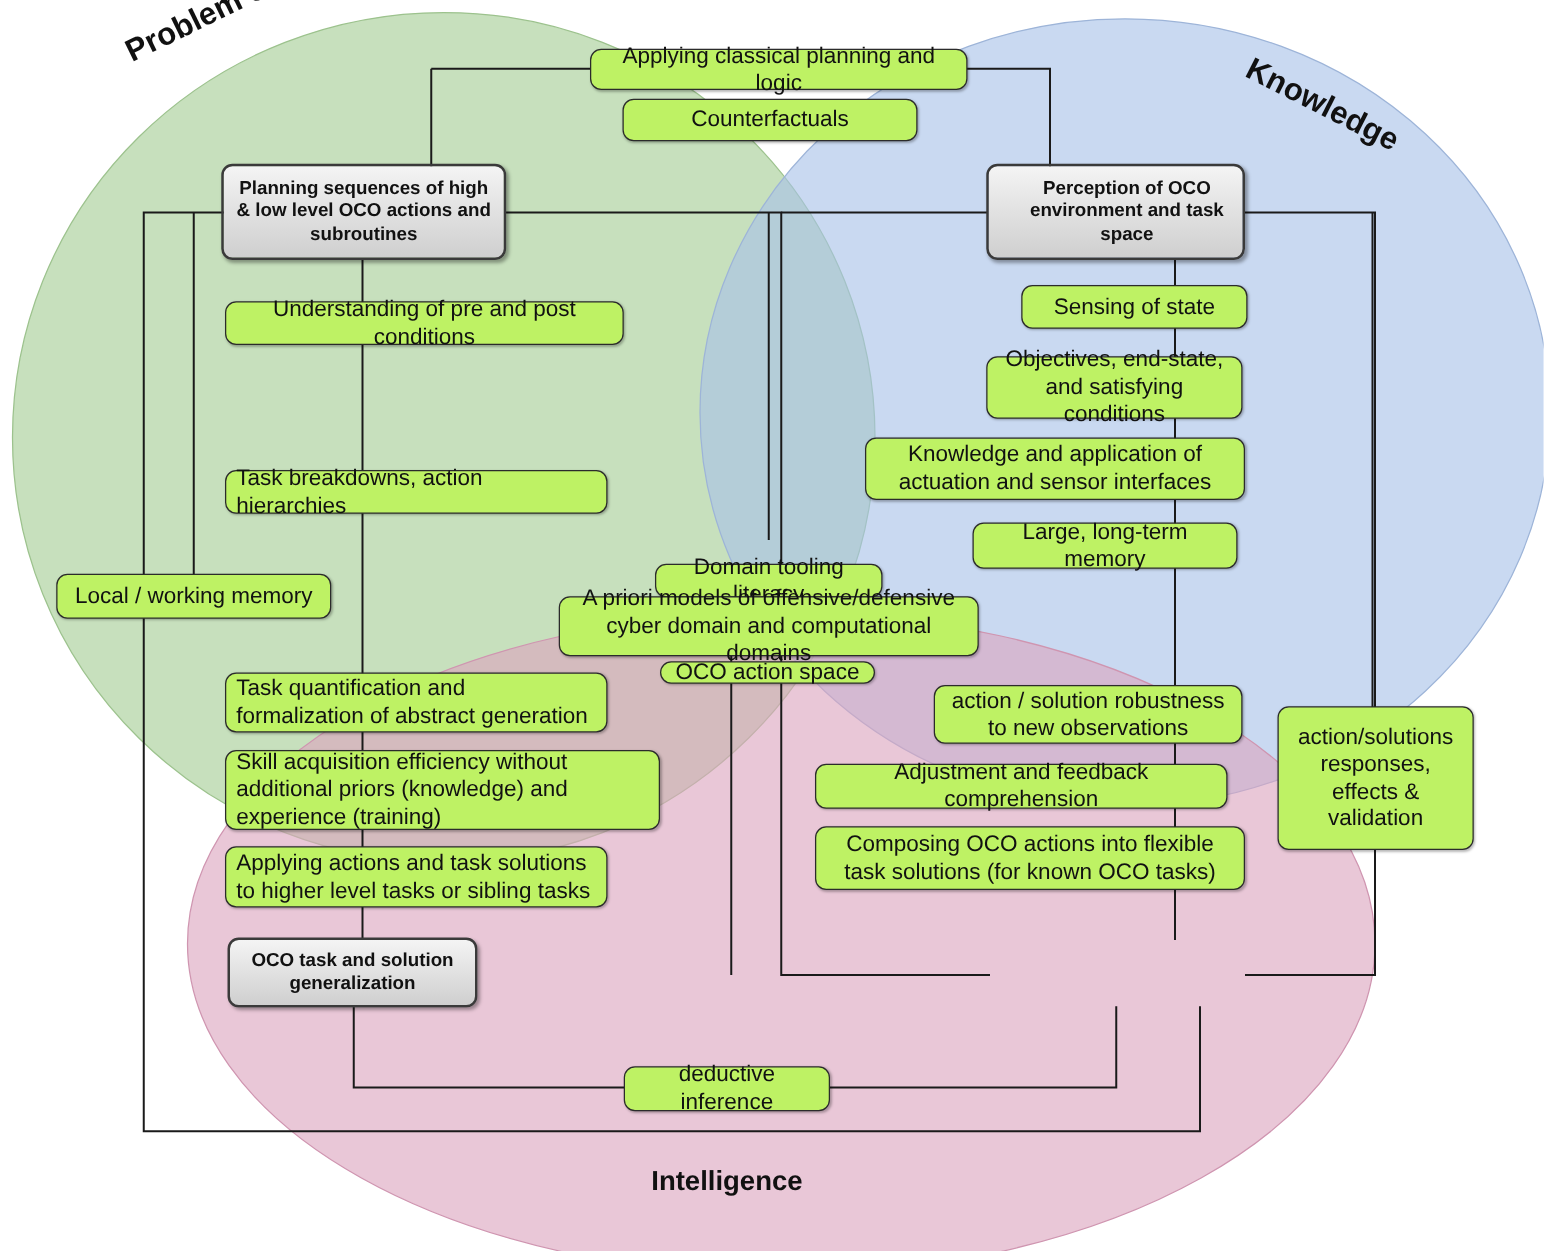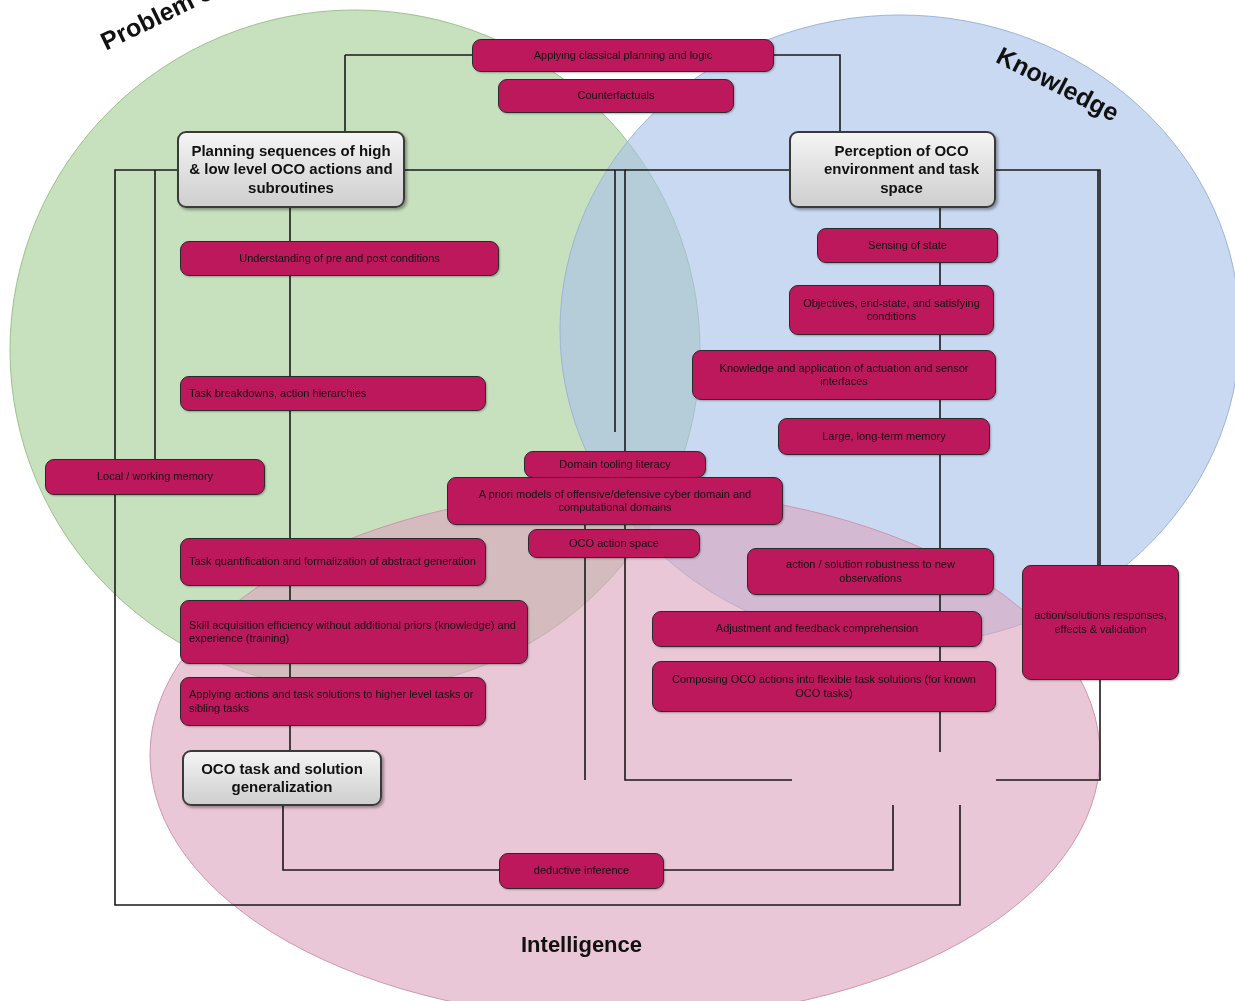--- a/index.html
+++ b/index.html
@@ -39,25 +39,25 @@
     transform: rotate(27deg);
     transform-origin: left top;
   }
   #label-intelligence {
     left: 521px; top: 932px;
     font-size: 22px;
   }
   .node {
     position: absolute;
     box-sizing: border-box;
-    background: #be185d;
+    background: #bef264;
     border: 1.4px solid #2b2b2b;
     border-radius: 9px;
     color: #111;
-    font-size: 11px;
+    font-size: 18px;
     line-height: 1.22;
     text-align: center;
     display: flex;
     align-items: center;
     justify-content: center;
     padding: 4px 8px;
     box-shadow: 1px 1px 2px rgba(0,0,0,0.28);
   }
   .node.left-align {
     text-align: left;
@@ -142,21 +142,21 @@
 
   <div class="node" style="left:692px; top:350px; width:304px; height:50px;">Knowledge and application of actuation and sensor interfaces</div>
   <div class="node left-align" style="left:180px; top:376px; width:306px; height:35px;">Task breakdowns, action hierarchies</div>
 
   <div class="node" style="left:778px; top:418px; width:212px; height:37px;">Large, long-term memory</div>
 
   <div class="node" style="left:524px; top:451px; width:182px; height:27px;">Domain tooling literacy</div>
   <div class="node" style="left:45px; top:459px; width:220px; height:36px;">Local / working memory</div>
 
   <div class="node" style="left:447px; top:477px; width:336px; height:48px;">A priori models of offensive/defensive cyber domain and computational domains</div>
-  <div class="node" style="left:528px; top:529px; width:172px; height:29px;">OCO action space</div>
+  <div class="node" style="left:528px; top:529px; width:172px; height:18px;">OCO action space</div>
 
   <div class="node left-align" style="left:180px; top:538px; width:306px; height:48px;">Task quantification and formalization of abstract generation</div>
   <div class="node" style="left:747px; top:548px; width:247px; height:47px;">action / solution robustness to new observations</div>
 
   <div class="node" style="left:1022px; top:565px; width:157px; height:115px;">action/solutions responses, effects &amp; validation</div>
 
   <div class="node left-align" style="left:180px; top:600px; width:348px; height:64px;">Skill acquisition efficiency without additional priors (knowledge) and experience (training)</div>
   <div class="node" style="left:652px; top:611px; width:330px; height:36px;">Adjustment and feedback comprehension</div>
 
   <div class="node" style="left:652px; top:661px; width:344px; height:51px;">Composing OCO actions into flexible task solutions (for known OCO tasks)</div>

